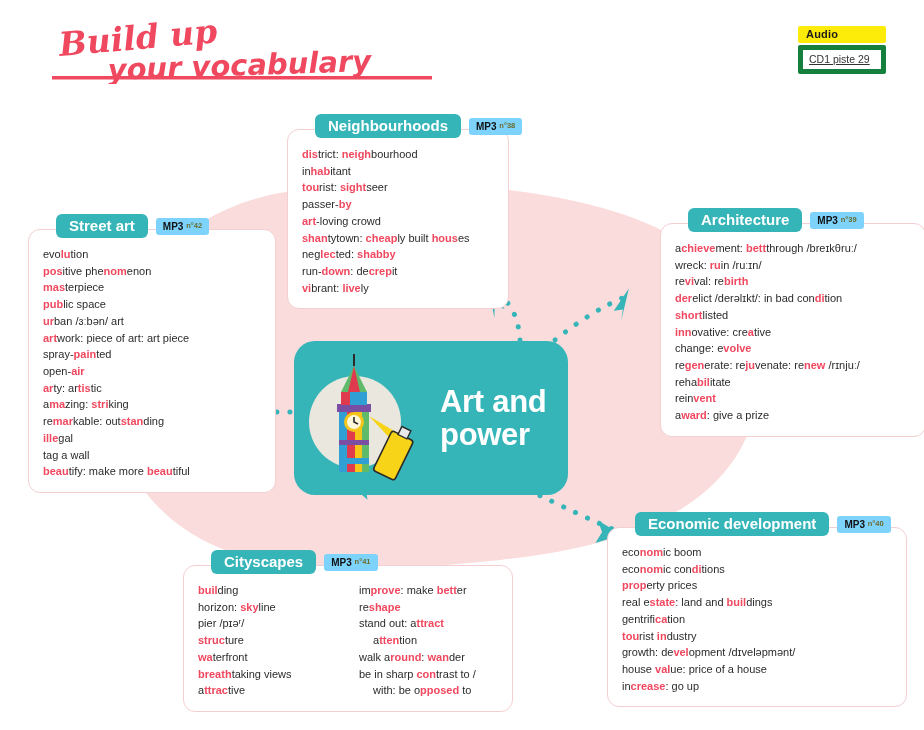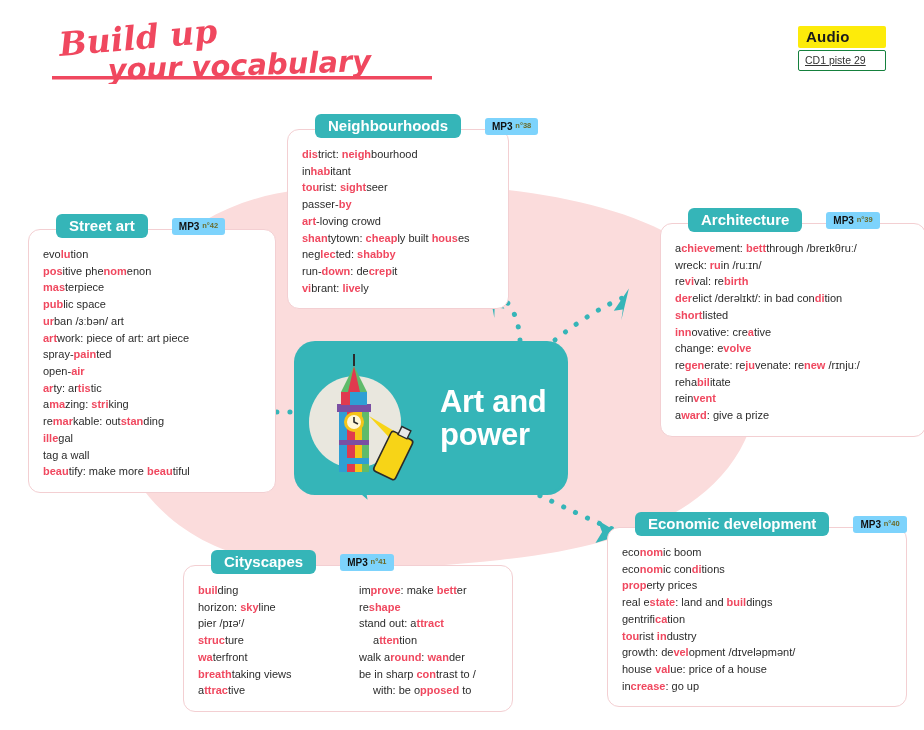--- a/index.html
+++ b/index.html
@@ -15,28 +15,28 @@
   
   .title-wrap { position: absolute; left: 52px; top: 22px; width: 380px; height: 62px; }
   .title-svg { display: block; }
 
   .audio-badge {
     position: absolute; right: 38px; top: 26px;
     width: 88px;
   }
   .audio-label {
     background: #fdeb0a; color: #1b1b1b;
-    font-weight: bold; font-size: 15px;
+    font-weight: bold; font-size: 11px;
     padding: 2px 8px 3px; letter-spacing: .2px;
     border-radius: 2px;
     text-align: left;
   }
   .audio-track {
     background: #ffffff;
-    border: 1px solid #15803d;
+    border: 5px solid #15803d;
     margin-top: 2px;
     padding: 3px 6px 4px;
     font-size: 10.5px;
     color: #333;
     text-decoration: underline;
     border-radius: 2px;
   }
 
   
   .blob { position: absolute; left: 0; top: 90px; width: 924px; height: 560px; z-index: 0; }
@@ -52,21 +52,21 @@
     box-shadow: 0 0 0 3px #35b5b8;
   }
   .center-illus { width: 118px; height: 140px; flex: 0 0 118px; margin-left: 6px; }
   .center-text {
     color: #fff; font-weight: bold; font-size: 31px; line-height: 1.08;
     margin-left: 19px; letter-spacing: -.3px;
   }
 
   
   .card { position: absolute; z-index: 4; }
-  .card-head { display: flex; align-items: center; gap: 24px; margin-left: 28px; position: relative; z-index: 2; }
+  .card-head { display: flex; align-items: center; gap: 8px; margin-left: 28px; position: relative; z-index: 2; }
   .card-title {
     background: #35b5b8; color: #fff;
     font-weight: bold; font-size: 15px;
     padding: 3px 13px 4px; border-radius: 6px;
     white-space: nowrap;
   }
   .mp3-badge {
     background: #7dd3fc; color: #111;
     font-weight: bold; font-size: 10px;
     padding: 3px 7px 3px; border-radius: 3px;

